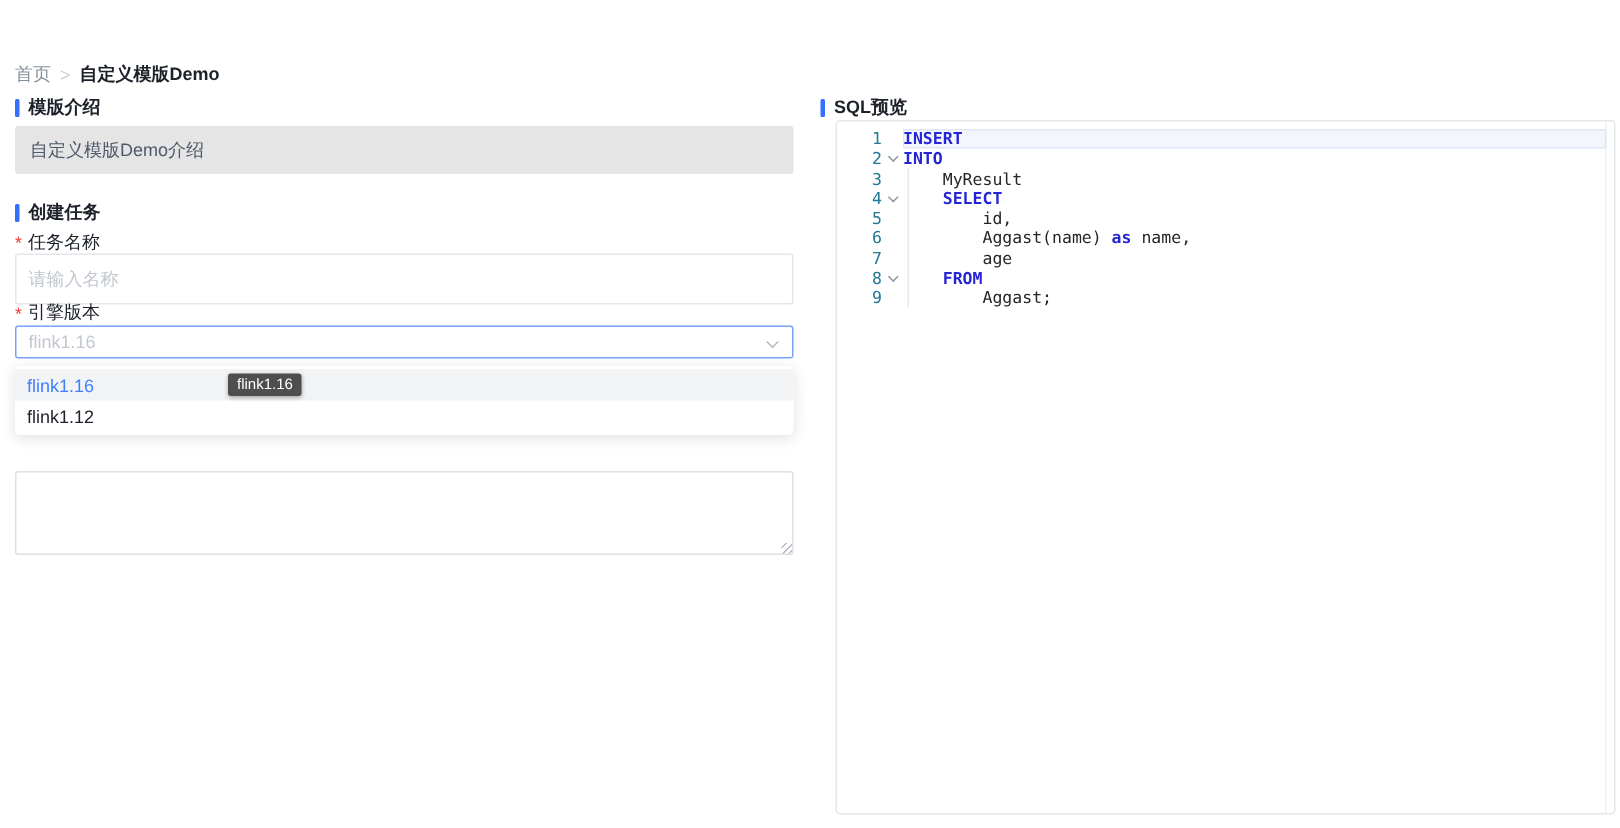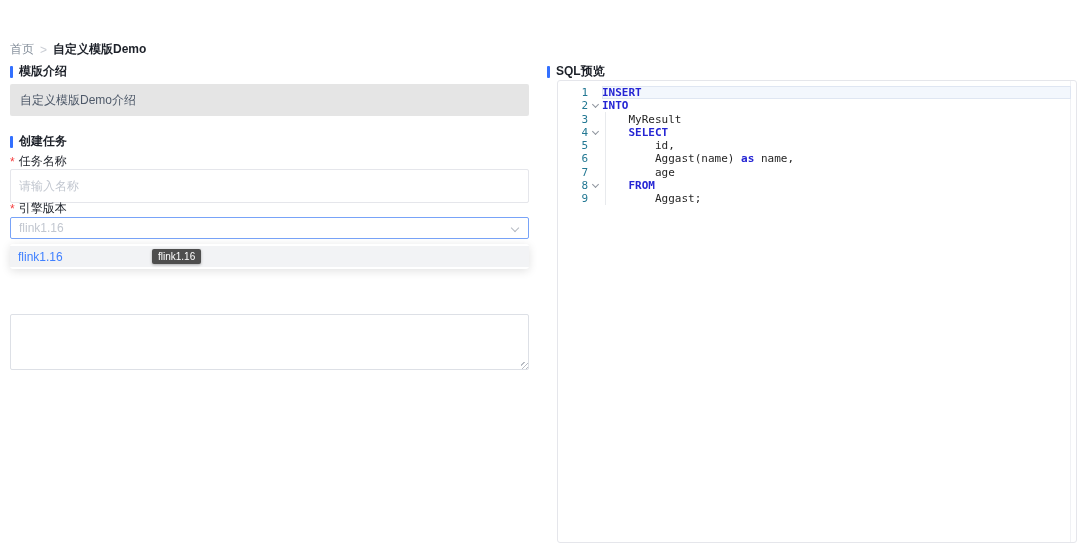--- a/index.html
+++ b/index.html
@@ -107,20 +107,21 @@
     <span class="req">*</span>
     <span>引擎版本</span>
   </div>
   <div class="select">
     <span>flink1.16</span>
     <span class="chev"></span>
   </div>
 
   <div class="dropdown" id="dropdown">
       <div class="dd-option selected">flink1.16</div>
+      <div class="dd-option">flink1.12</div>
     </div>
 
   <div class="tooltip">flink1.16</div>
 
   <textarea class="desc-textarea" style=""></textarea>
   <span class="resize-grip"></span>
 
   <div class="sec-header" style="left:547px; top:30px;">
     <span class="sec-bar"></span>
     <span>SQL预览</span>

